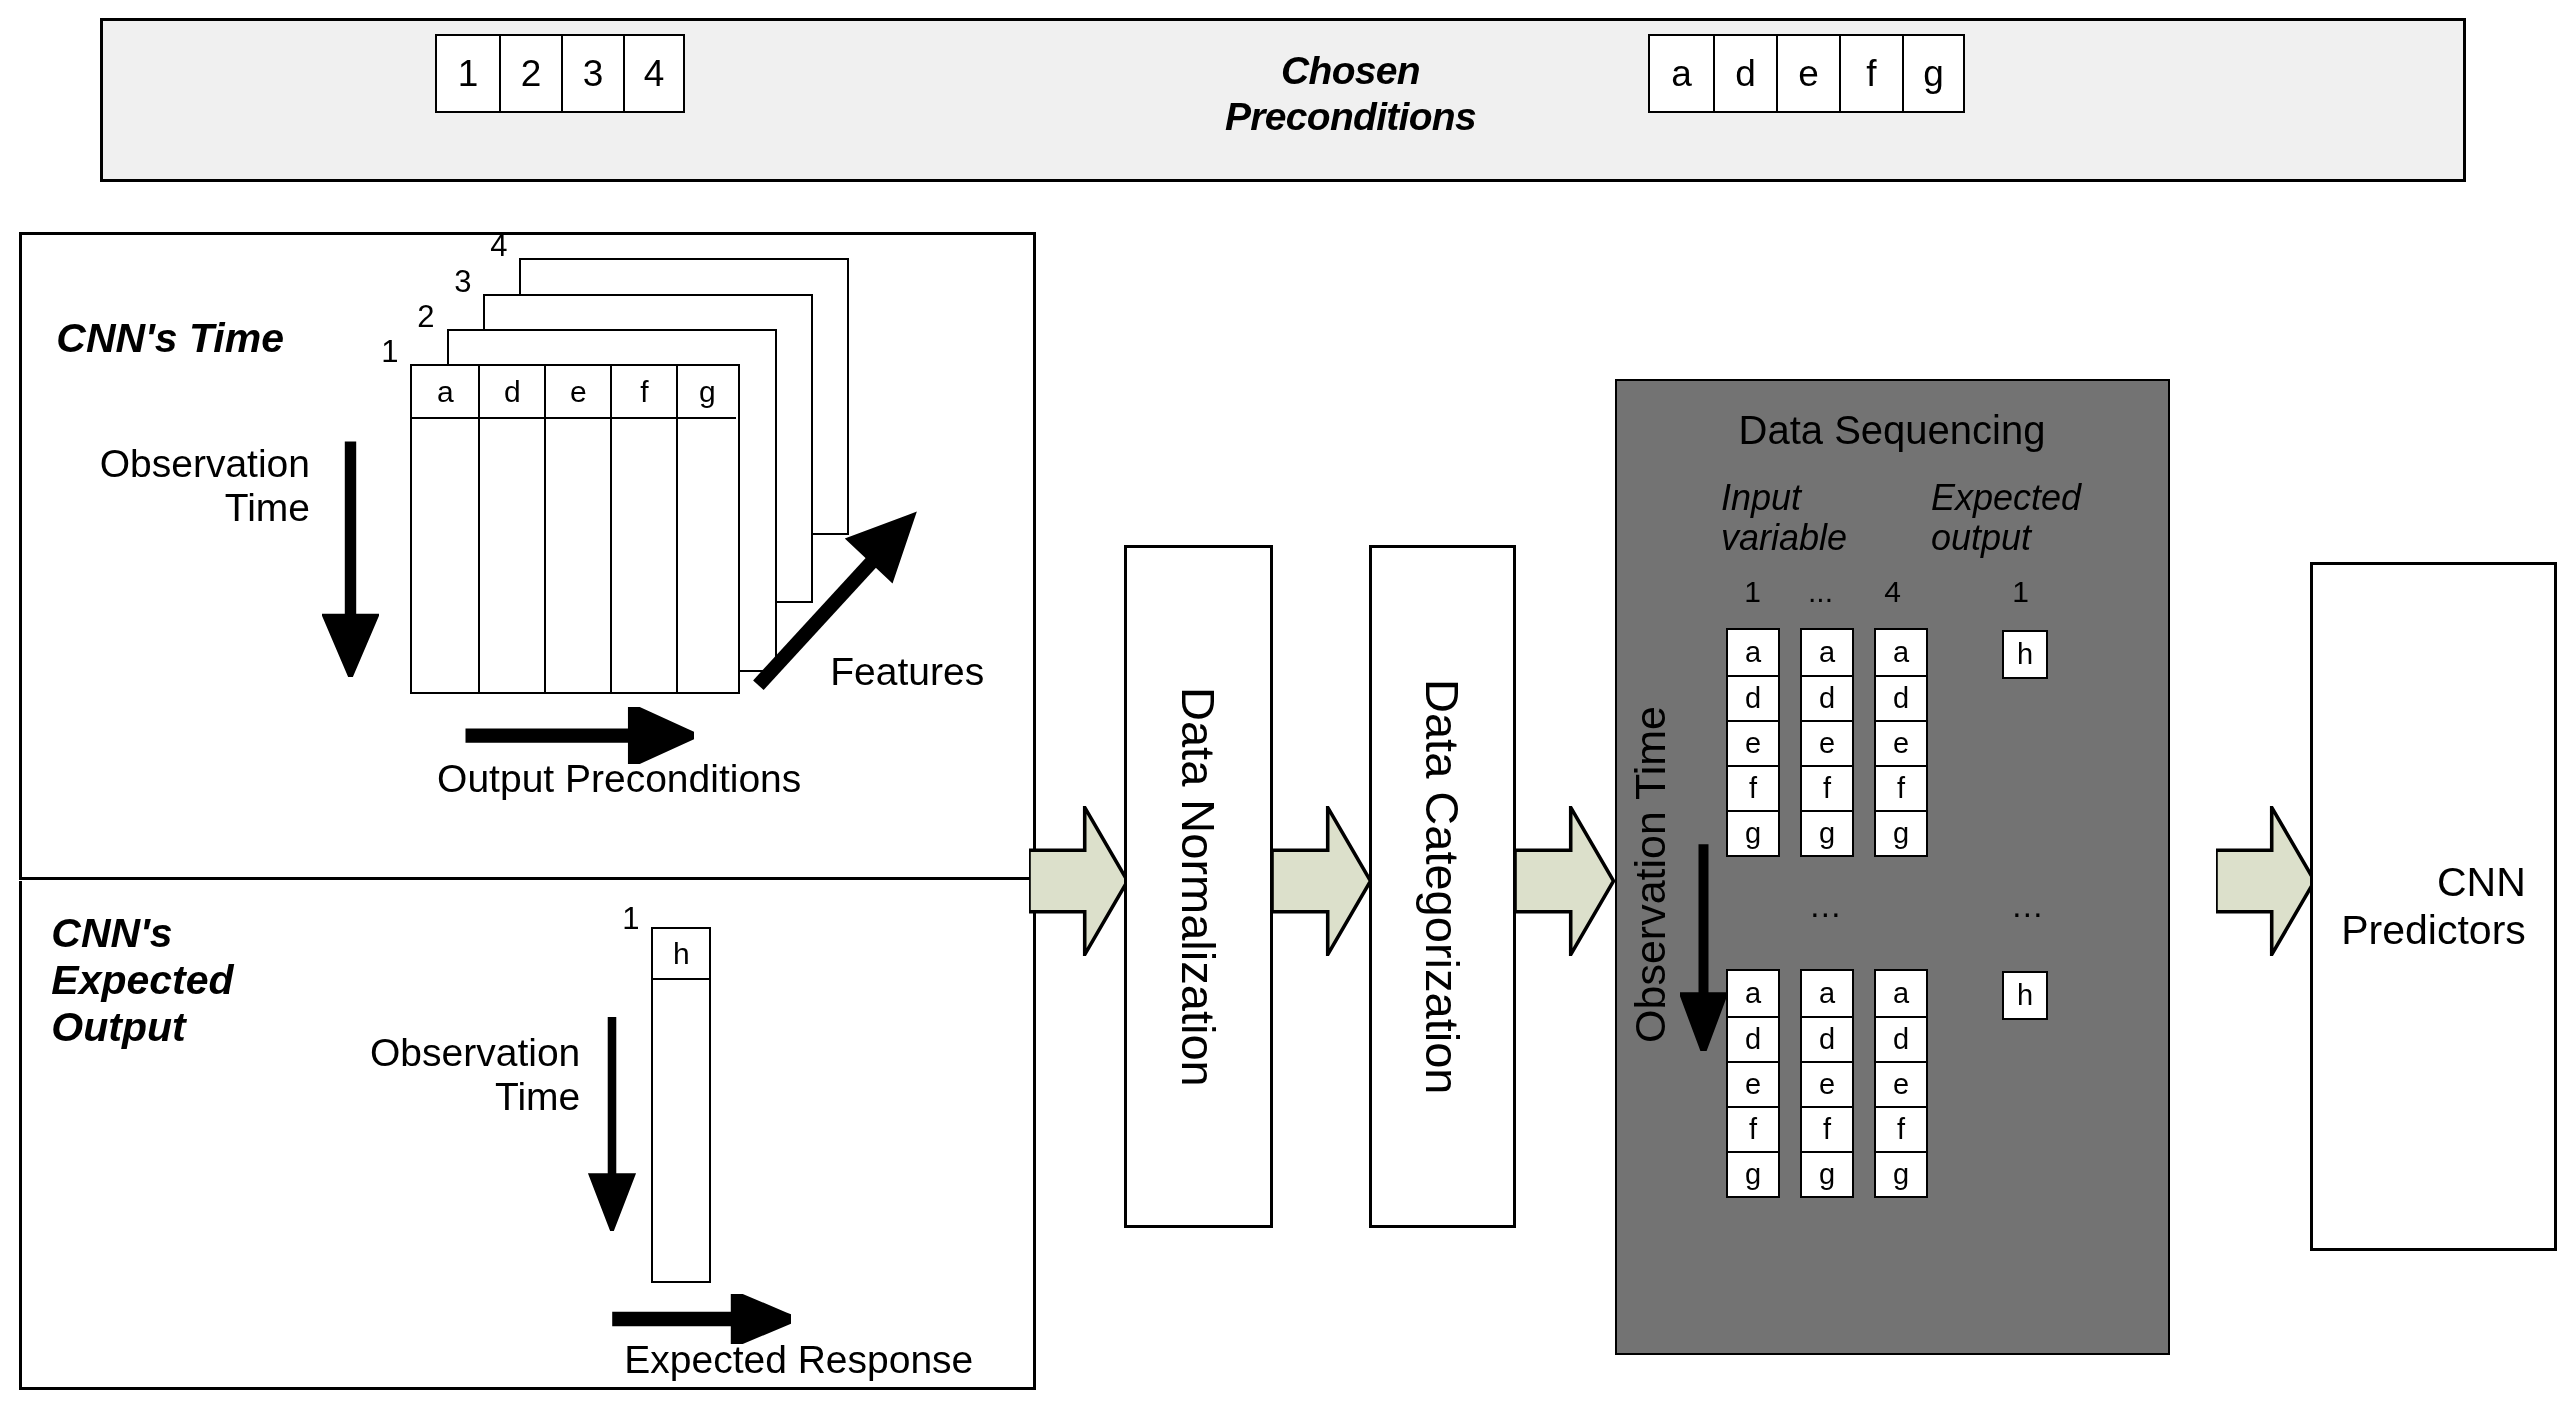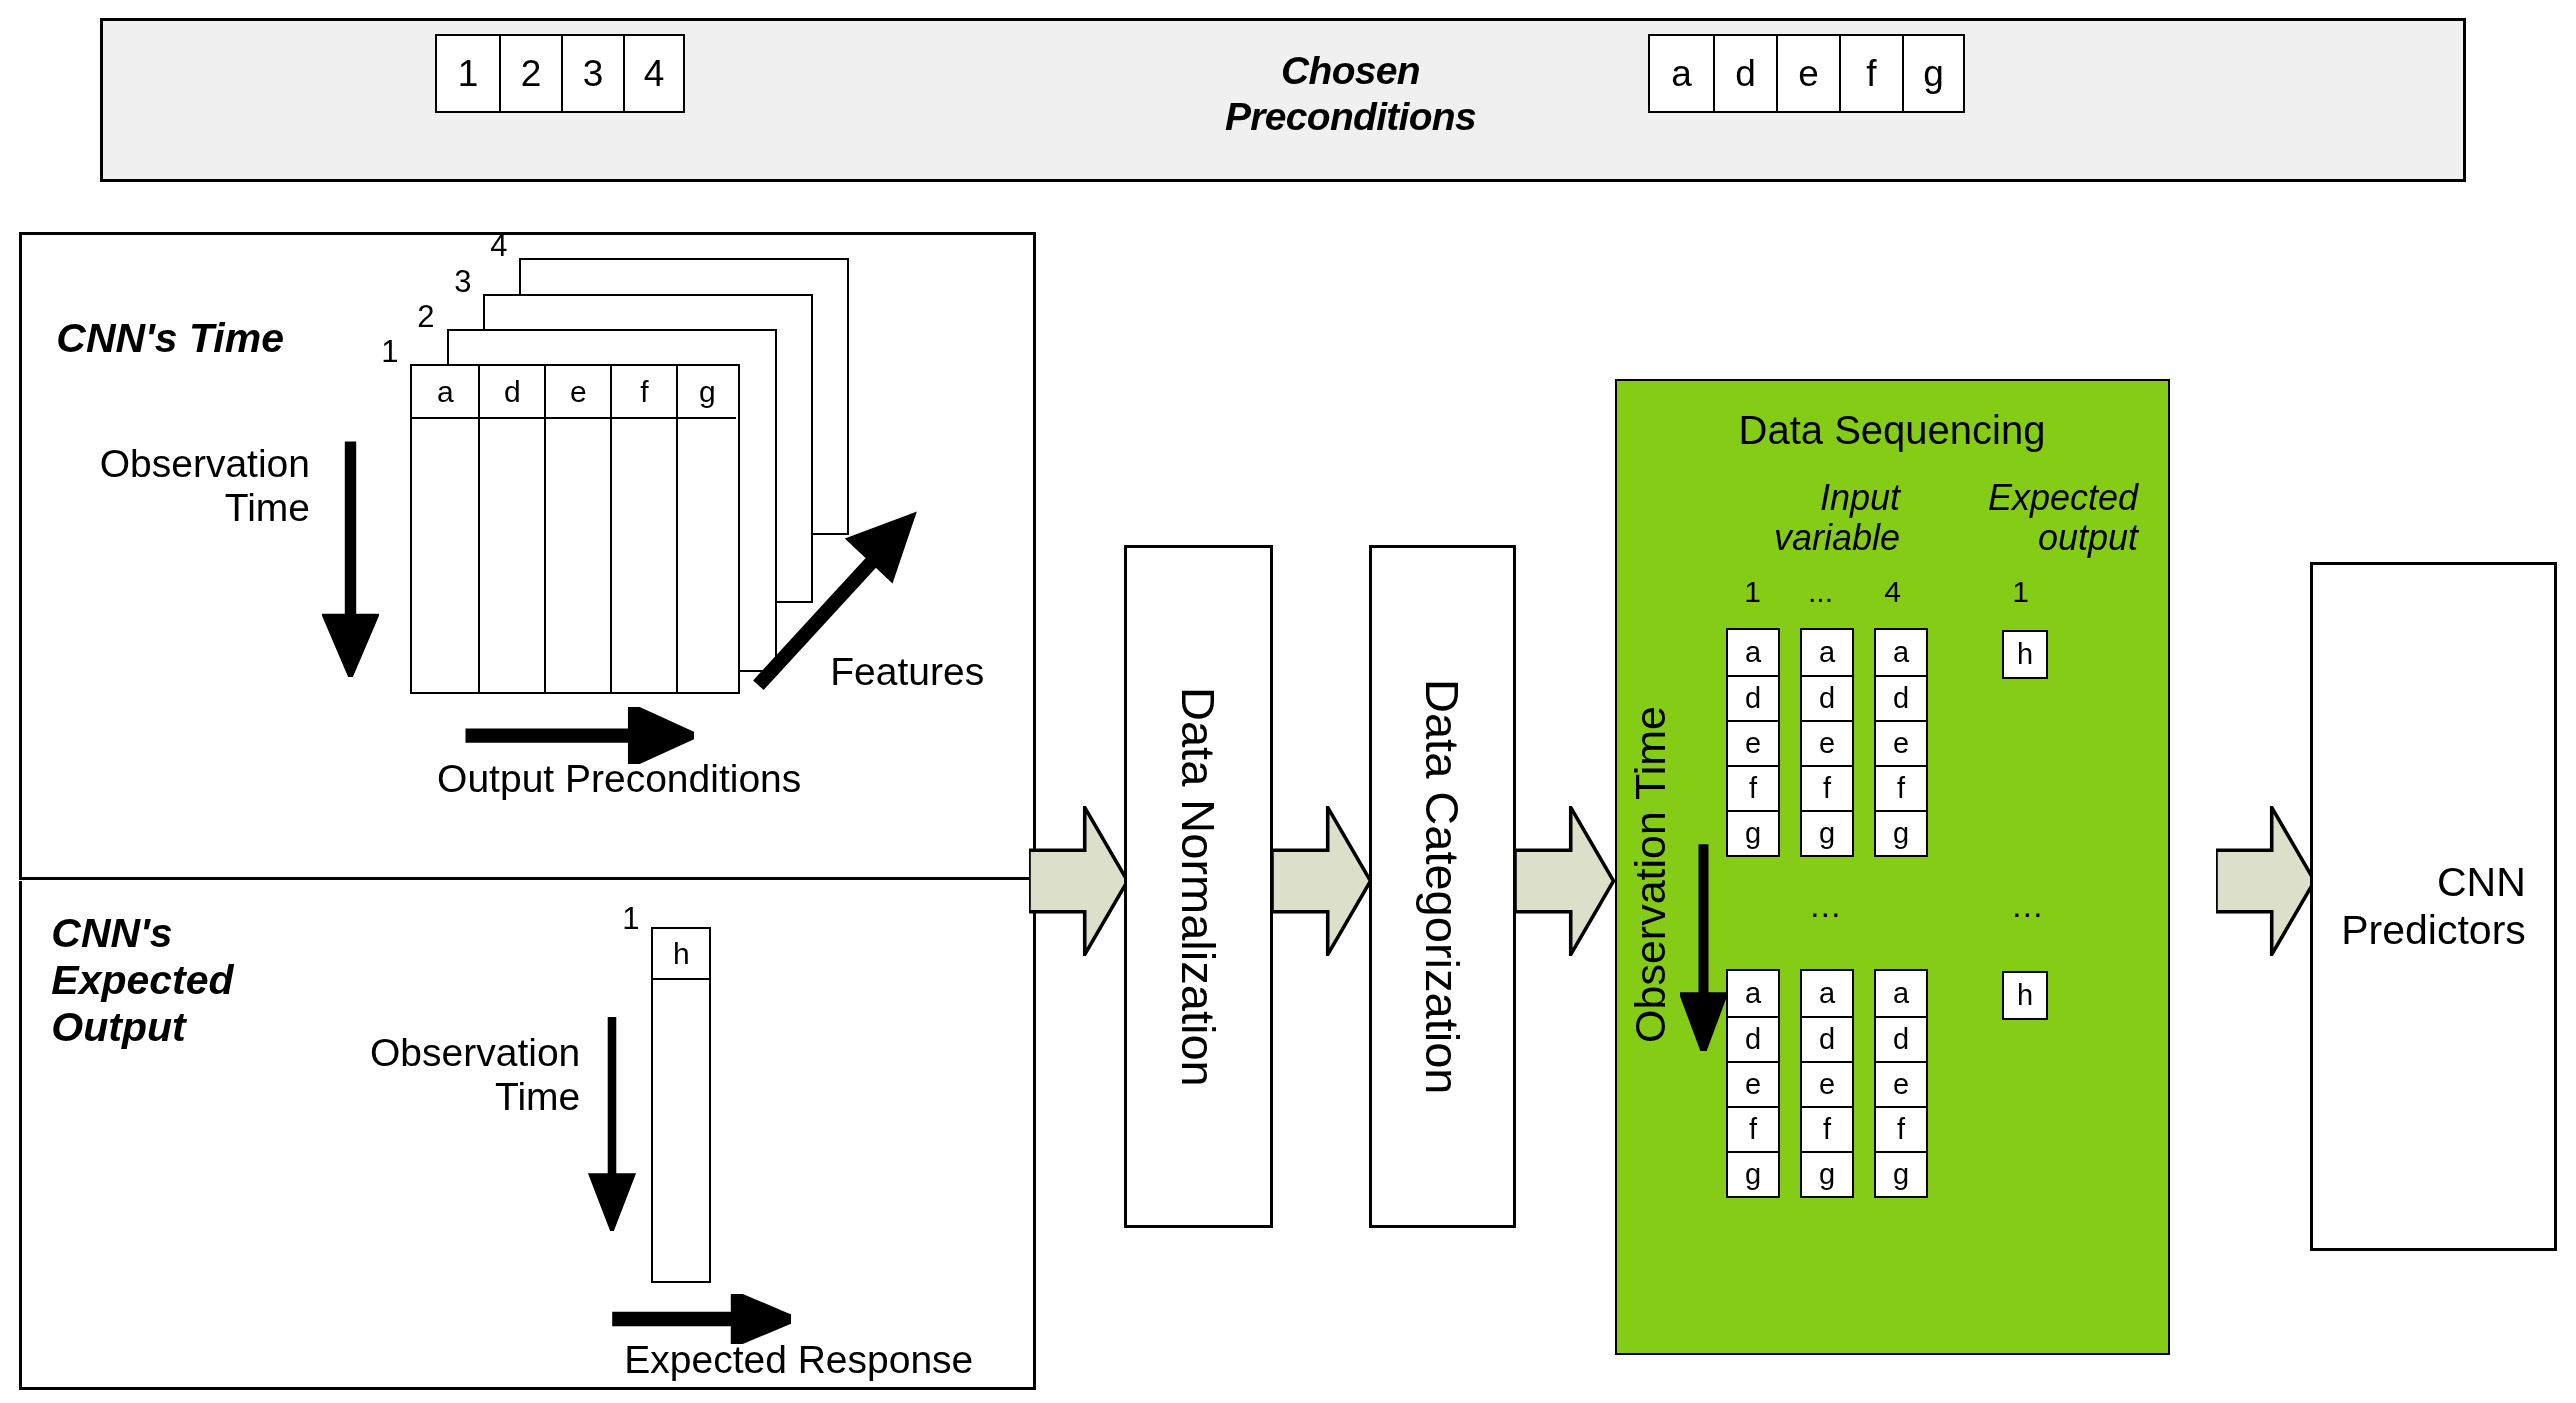--- a/index.html
+++ b/index.html
@@ -36,23 +36,23 @@
   
   .procbox{border:3.6px solid #000;background:#fff;box-sizing:border-box;
            display:flex;align-items:center;justify-content:center;}
   .vtext-cw{writing-mode:vertical-rl;transform:rotate(0deg);font-size:47px;white-space:nowrap;}
   .vtext-ccw{writing-mode:vertical-rl;transform:rotate(180deg);font-size:43px;white-space:nowrap;}
 
   
   .chev{display:block;}
 
   
-  #panel-seq{left:1615px;top:379px;width:555px;height:976px;border:2.9px solid #000;box-sizing:border-box;background:#84cc16;}
+  #panel-seq{left:1615px;top:379px;width:555px;height:976px;border:2.9px solid #000;box-sizing:border-box;background:#737373;}
   .seq-title{font-size:40px;text-align:center;}
-  .seq-sub{font-style:italic;font-size:36px;line-height:1.1;text-align:right;}
+  .seq-sub{font-style:italic;font-size:36px;line-height:1.1;text-align:left;}
   .seq-idx{font-size:30px;text-align:center;}
   .seqcol{border:2.1px solid #000;box-sizing:border-box;background:#fff;width:54px;}
   .seqcol div{height:45px;border-top:2.1px solid #000;box-sizing:border-box;display:flex;
               align-items:center;justify-content:center;font-size:29px;}
   .seqcol div:first-child{border-top:none;}
   .seqcell{border:2.1px solid #000;box-sizing:border-box;width:46px;height:49px;background:#fff;
            display:flex;align-items:center;justify-content:center;font-size:29px;}
   .dots{font-size:33px;text-align:center;letter-spacing:1.4px;}
 
   

